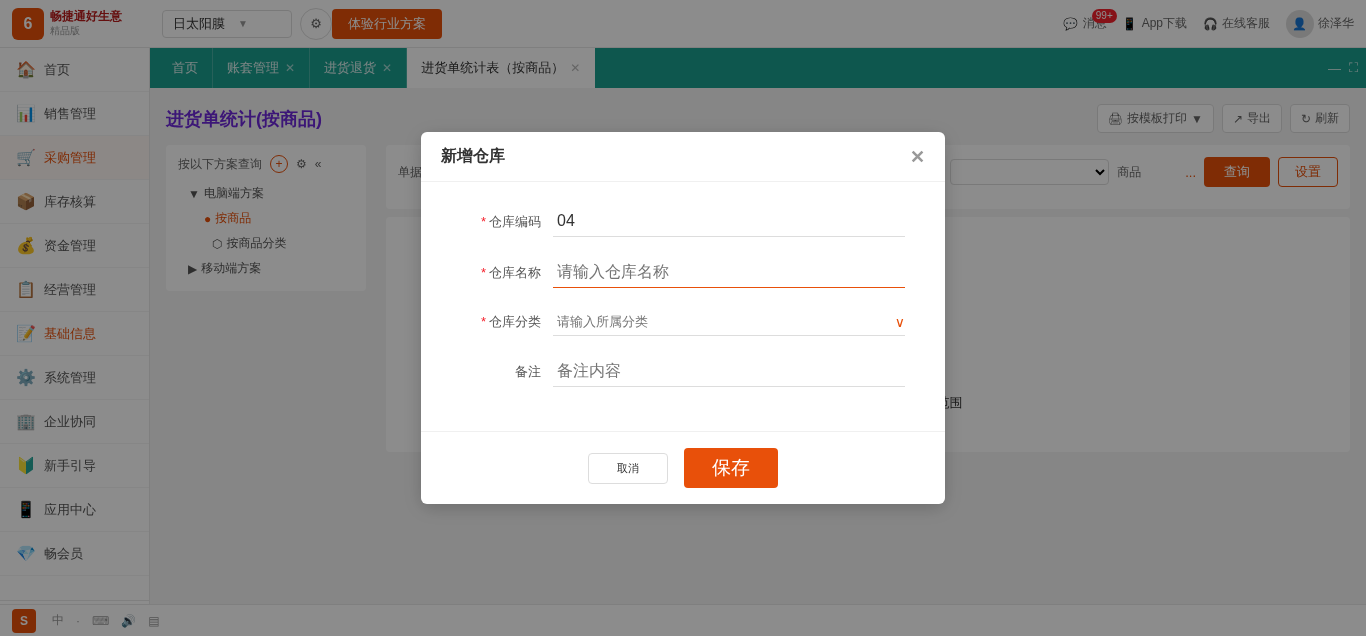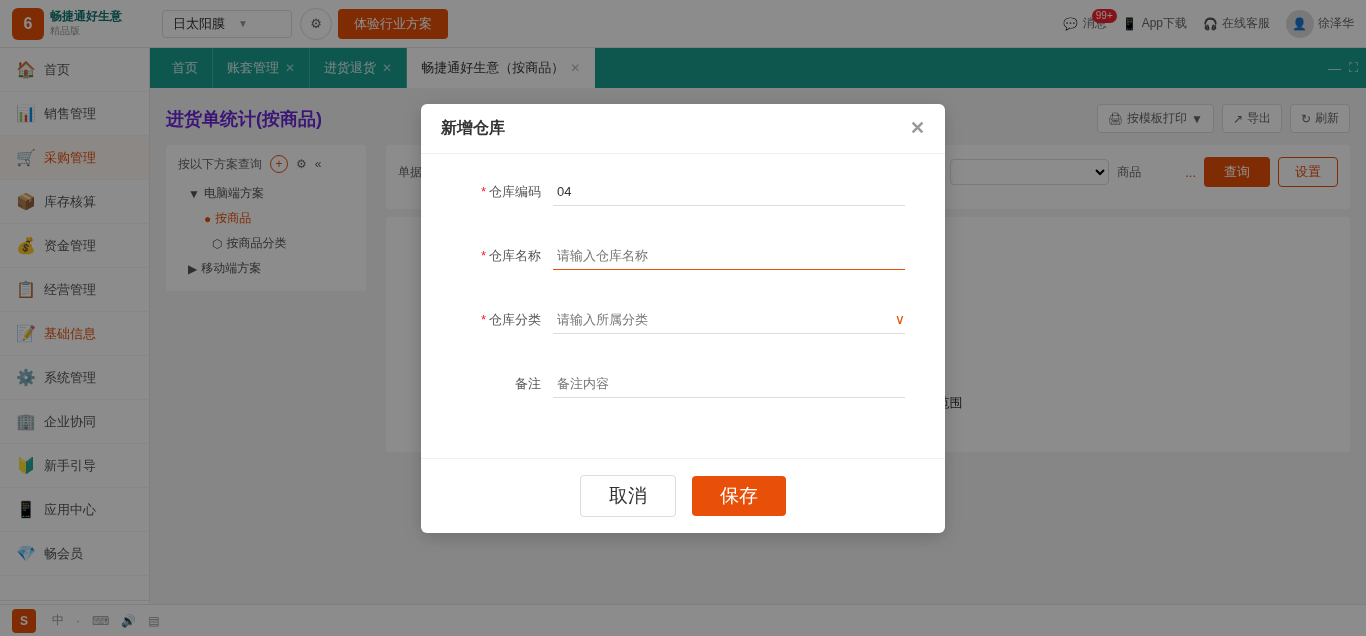--- a/index.html
+++ b/index.html
@@ -23,40 +23,40 @@
       width: 150px;
       gap: 6px;
     }
     .logo-icon {
       width: 32px; height: 32px;
       background: #e8500a;
       border-radius: 6px;
       display: flex; align-items: center; justify-content: center;
       color: #fff; font-weight: bold; font-size: 16px;
     }
-    .logo-text { font-size: 12px; color: #0f766e; font-weight: bold; line-height: 1.2; }
+    .logo-text { font-size: 12px; color: #b91c1c; font-weight: bold; line-height: 1.2; }
     .logo-badge { font-size: 10px; color: #999; }
     .store-selector {
       display: flex; align-items: center; gap: 13px;
       border: 1px solid #ddd; border-radius: 4px;
       padding: 4px 10px; cursor: pointer; background: #fff;
       font-size: 13px; color: #333;
       min-width: 130px;
     }
     .store-selector .arrow { color: #999; font-size: 10px; }
     .gear-btn {
       width: 32px; height: 32px; border-radius: 50%;
       border: 1px solid #ddd; background: #fff;
       display: flex; align-items: center; justify-content: center;
       cursor: pointer; margin-left: 8px; color: #666;
     }
     .trial-btn {
       background: #e8500a; color: #fff; border: none;
       padding: 6px 16px; border-radius: 4px; cursor: pointer;
-      font-size: 13px; margin-left: 6px;
+      font-size: 13px; margin-left: 0;
     }
     .header-right {
       margin-left: auto;
       display: flex; align-items: center; gap: 16px;
     }
     .header-icon-item {
       display: flex; align-items: center; gap: 4px;
       cursor: pointer; color: #666; font-size: 12px;
       position: relative;
     }
@@ -192,32 +192,32 @@
       font-size: 16px; font-weight: bold; color: #333;
       border-bottom: 1px solid #f0f0f0;
     }
     .modal-close {
       cursor: pointer; color: #999; font-size: 18px; line-height: 1;
     }
     .modal-body {
       padding: 24px 40px;
     }
     .form-row {
-      display: flex; align-items: center; margin-bottom: 36px;
+      display: flex; align-items: center; margin-bottom: 20px;
     }
     .form-label {
       width: 80px; text-align: right; color: #555; font-size: 13px;
       flex-shrink: 0; margin-right: 12px;
     }
     .required::before {
       content: '*'; color: #f5222d; margin-right: 3px;
     }
     .form-input {
       flex: 1; border: none; border-bottom: 1px solid #ddd;
-      padding: 6px 4px; font-size: 13px; outline: none;
+      padding: 6px 4px; font-size: 16px; outline: none;
       color: #333;
     }
     .form-input.active-input { border-bottom-color: #e8500a; }
     .form-select-wrap {
       flex: 1; position: relative;
       border-bottom: 1px solid #ddd;
       display: flex; align-items: center;
     }
     .form-select-input {
       flex: 1; border: none; padding: 6px 4px;
@@ -226,21 +226,21 @@
     }
     .form-select-arrow { color: #e8500a; font-size: 14px; cursor: pointer; }
 
     .modal-footer {
       display: flex; align-items: center; justify-content: center; gap: 16px;
       padding: 16px 20px;
       border-top: 1px solid #f0f0f0;
     }
     .cancel-btn {
       border: 1px solid #ddd; background: #fff; padding: 7px 28px;
-      border-radius: 4px; cursor: pointer; font-size: 19px; color: #333;
+      border-radius: 4px; cursor: pointer; font-size: 11px; color: #333;
     }
     .save-btn {
       border: none; background: #e8500a; color: #fff; padding: 7px 28px;
       border-radius: 4px; cursor: pointer; font-size: 19px;
     }
     .step-num { display: inline-block; width: 18px; height: 18px; border-radius: 50%; background: #ccc; color: #fff; font-size: 11px; text-align: center; line-height: 18px; margin-right: 4px; }
 
     
     .status-bar {
       position: fixed; bottom: 0; left: 0; right: 0; height: 32px;
@@ -355,21 +355,21 @@
   </div>
   <div class="tab-item">
     <span>账套管理</span>
     <span class="tab-close">✕</span>
   </div>
   <div class="tab-item">
     <span>进货退货</span>
     <span class="tab-close">✕</span>
   </div>
   <div class="tab-item active">
-    <span>畅捷通好生意（按商品）</span>
+    <span>进货单统计表（按商品）</span>
     <span class="tab-close" style="color:#999;">✕</span>
   </div>
   <div class="tab-right-actions">
     <span style="cursor:pointer;">—</span>
     <span style="cursor:pointer;">⛶</span>
   </div>
 </div>
 
 <div class="main-content">
 

